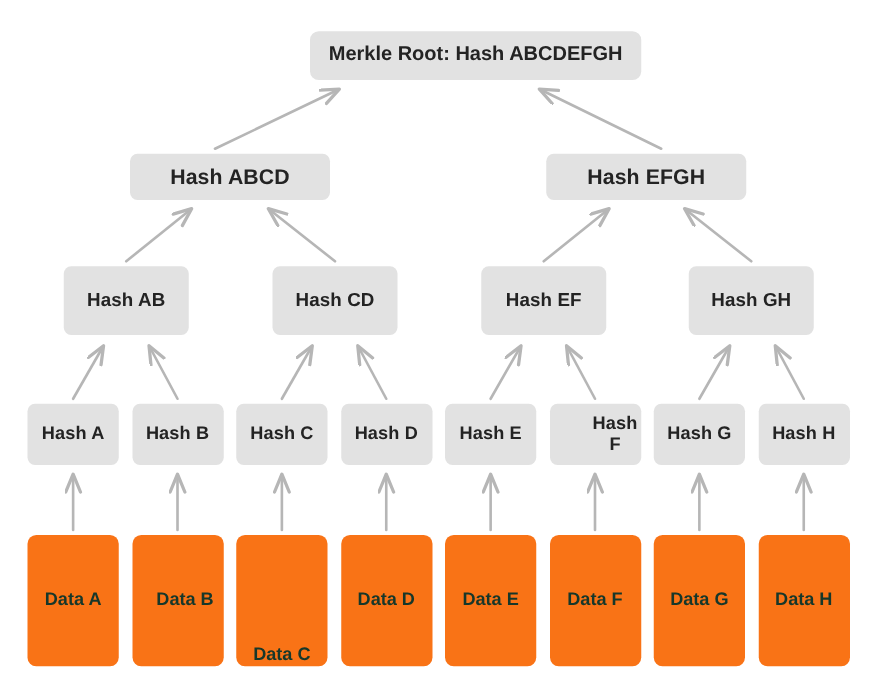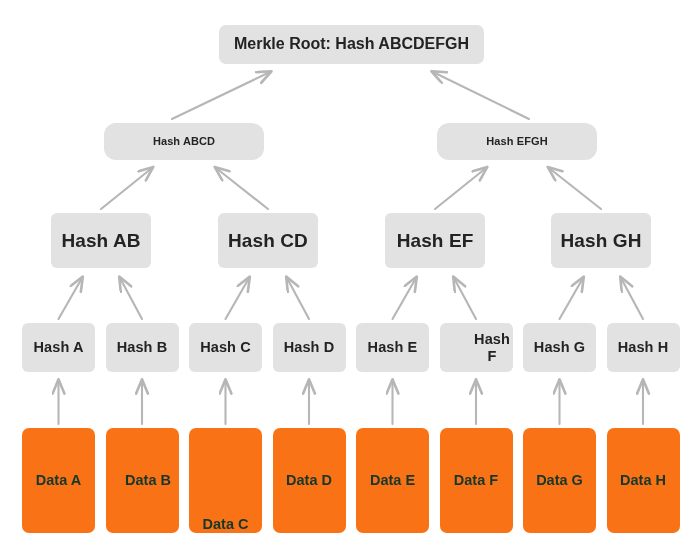--- a/index.html
+++ b/index.html
@@ -42,27 +42,27 @@
     font-size: 14.5px;
     font-weight: 700;
     letter-spacing: 0.1px;
   }
   .node.root {
     background: #e2e2e2;
     color: #232323;
     font-size: 16px;
     font-weight: 700;
     border-radius: 7px;
+    margin-left: 29px;
   }
   .node.pair {
-    font-size: 19px;
+    font-size: 15px;
   }
   .node.quad {
-    font-size: 11px;
-    border-radius: 12px;
+    font-size: 17px;
   }
   .node.data {
     background: #f97316;
     color: #16372a;
     font-size: 14.5px;
     font-weight: 700;
     border-radius: 7px;
   }
 </style>
 </head>

